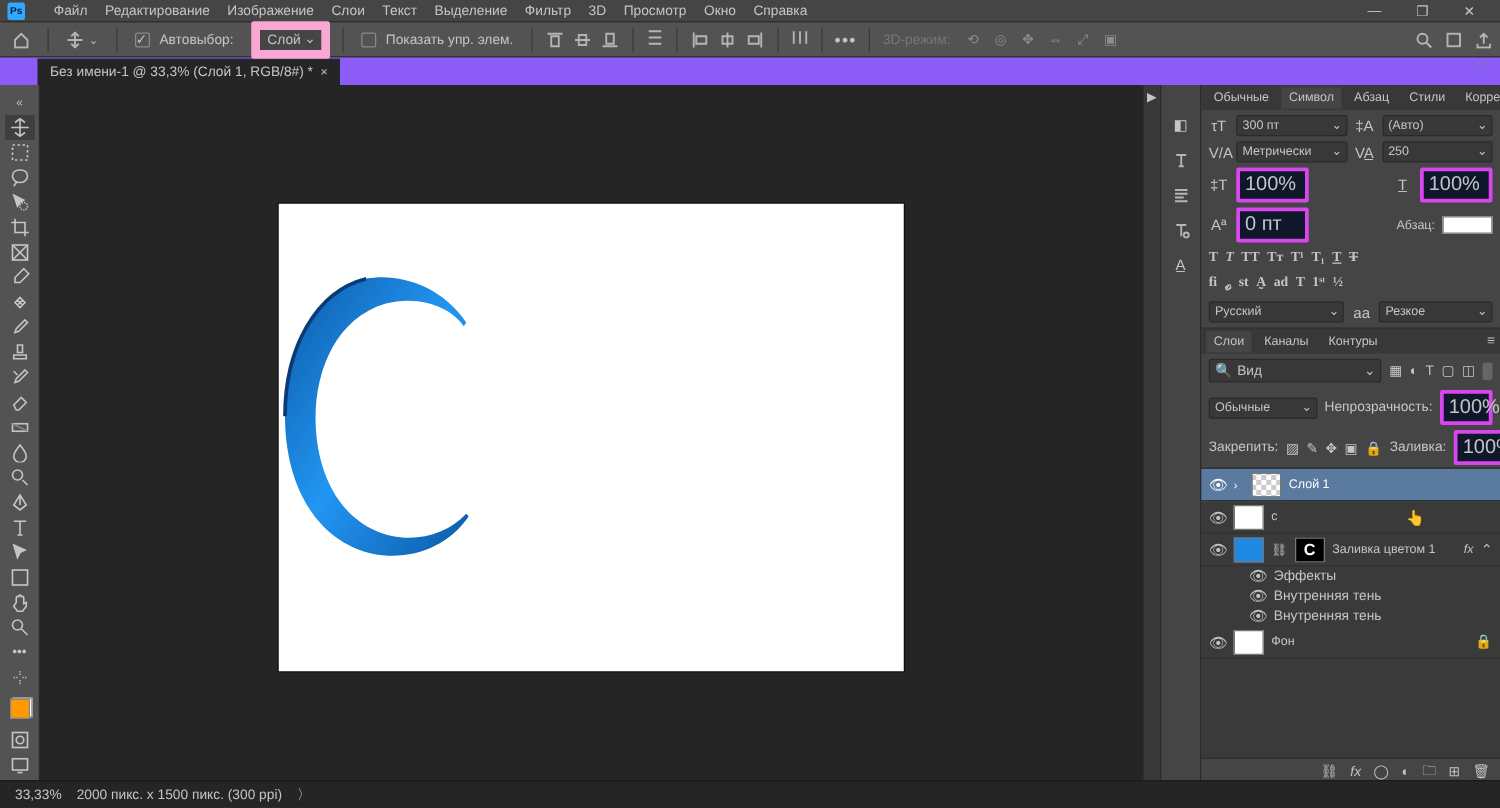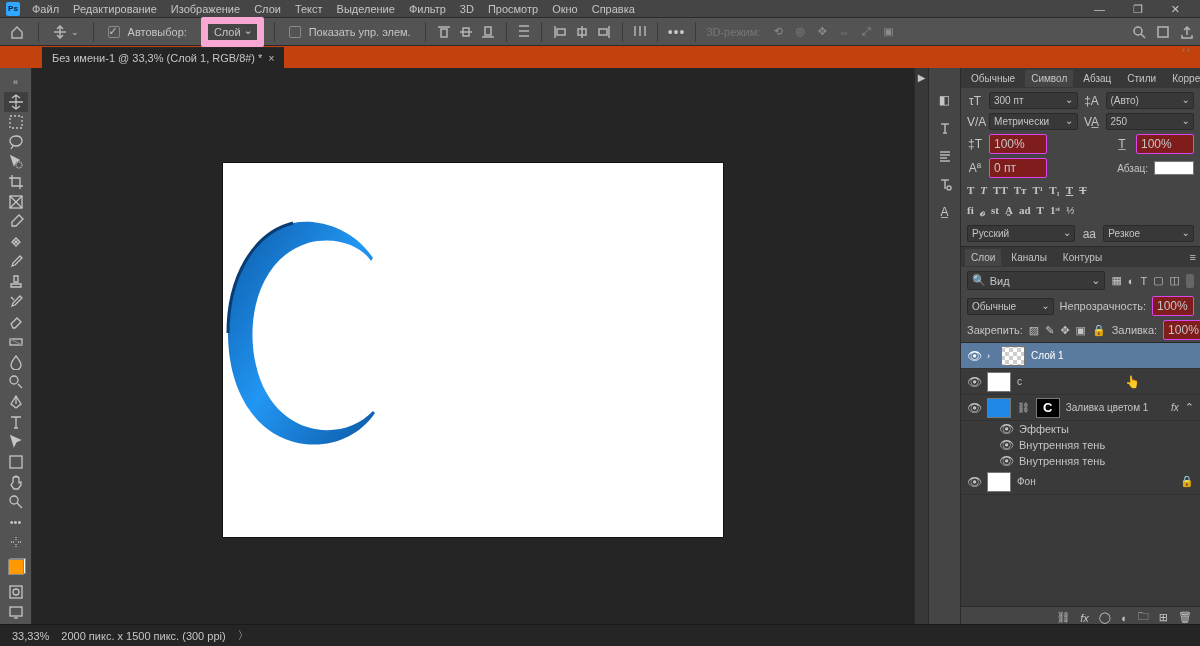--- a/index.html
+++ b/index.html
@@ -1,28 +1,28 @@
 <!DOCTYPE html>
 <html><head>
 <meta charset="utf-8">
 <style>
 *{margin:0;padding:0;box-sizing:border-box;font-family:Tahoma,Arial,sans-serif;font-size:11px;color:#c5c5c5;user-select:none}
 body{background:#323232;width:1200px;height:646px;overflow:hidden;position:relative}
 .menubar{height:18px;background:#454545;display:flex;align-items:center;padding:0 6px;border-bottom:1px solid #2a2a2a}
-.ps-logo{width:14px;height:14px;background:#31a8ff;border-radius:2px;margin-right:12px;display:flex;align-items:center;justify-content:center;font-size:8px;font-weight:bold;color:#001e36}
+.ps-logo{width:14px;height:14px;background:#31a8ff;border-radius:2px;margin-right:23px;display:flex;align-items:center;justify-content:center;font-size:8px;font-weight:bold;color:#001e36}
 .menubar span{margin-right:14px;cursor:default}
 .win-controls{position:absolute;right:6px;top:0;display:flex;gap:14px;height:18px;align-items:center}
 .optionbar{height:28px;background:#535353;display:flex;align-items:center;padding:0 6px;gap:10px;border-bottom:1px solid #2a2a2a}
 .opt-sep{width:1px;height:20px;background:#3a3a3a}
 .opt-btn{padding:2px 4px;display:flex;align-items:center;gap:4px}
 .opt-select{background:#454545;border:7px solid #f9a8d4;padding:2px 16px 2px 6px;border-radius:2px;position:relative}
 .opt-select::after{content:"⌄";position:absolute;right:4px;top:0}
 .checkbox{width:12px;height:12px;border:1px solid #8a8a8a;display:inline-block;margin-right:4px;position:relative;border-radius:2px}
 .checkbox.checked::after{content:"✓";position:absolute;top:-2px;left:0;color:#c5c5c5;font-size:11px}
-.tabbar{height:22px;background:#c2410c;display:flex;align-items:flex-end;padding-left:42px}
+.tabbar{height:22px;background:#8b5cf6;display:flex;align-items:flex-end;padding-left:30px}
 .tab{background:#252525;padding:4px 10px;font-size:10px;display:flex;align-items:center;gap:6px;border-top:1px solid #2a2a2a}
 .tab-close{font-size:10px}
 .main{display:flex;height:560px}
 .toolbox{width:32px;background:#535353;display:flex;flex-direction:column;align-items:center;padding-top:4px;gap:0;border-right:1px solid #2a2a2a}
 .tool{width:24px;height:20px;display:flex;align-items:center;justify-content:center;cursor:default;position:relative}
 .tool.active{background:#3f3f3f}
 .tool svg{width:16px;height:16px;fill:none;stroke:#c5c5c5;stroke-width:1.3}
 .color-fg{width:16px;height:16px;background:#ff9900;border:1px solid #888;position:relative}
 .color-bg{width:16px;height:16px;background:#fff;border:1px solid #888;position:absolute;top:6px;left:6px}
 .canvas-area{flex:1;background:#252525;display:flex;align-items:flex-start;justify-content:center;padding-top:95px;position:relative}
@@ -33,21 +33,21 @@
 .icon-strip{width:32px;background:#454545;border-left:1px solid #2a2a2a;display:flex;flex-direction:column;align-items:center;padding-top:22px;gap:8px}
 .icon-strip div{width:24px;height:20px;display:flex;align-items:center;justify-content:center;font-size:12px}
 .panels{width:240px;background:#454545;border-left:1px solid #2a2a2a;display:flex;flex-direction:column}
 .panel-tabs{height:20px;display:flex;align-items:center;padding:0 4px;gap:4px;background:#383838}
 .panel-tab{padding:3px 6px;font-size:10px;cursor:default}
 .panel-tab.active{background:#454545}
 .char-panel{padding:4px 6px;display:flex;flex-direction:column;gap:4px;border-bottom:1px solid #2a2a2a}
 .char-row{display:flex;gap:6px;align-items:center}
 .char-select{background:#383838;border:1px solid #2a2a2a;padding:2px 14px 2px 4px;flex:1;font-size:10px;position:relative;border-radius:2px}
 .char-select::after{content:"⌄";position:absolute;right:3px;top:1px}
-.char-input{background:#7f1d1d;border:1px solid #d946ef;padding:2px 4px;width:58px;font-size:12px;border-radius:2px}
+.char-input{background:#0f172a;border:3px solid #d946ef;padding:2px 4px;width:58px;font-size:16px;border-radius:2px}
 .char-icon{width:16px;font-size:12px;text-align:center}
 .txt-btns{display:flex;gap:6px;padding:2px 0;font-size:11px;font-weight:bold}
 .txt-btns span{font-family:'Times New Roman',serif}
 .layers-header{display:flex;align-items:center;gap:6px;padding:4px 6px}
 .layer-search{flex:1;background:#383838;border:1px solid #2a2a2a;padding:2px 4px;font-size:10px;border-radius:2px;display:flex;align-items:center;gap:4px}
 .layer-opts{display:flex;align-items:center;gap:6px;padding:2px 6px;font-size:10px}
 .layer-opts .char-select{flex:1}
 .lock-row{display:flex;align-items:center;gap:6px;padding:2px 6px;font-size:10px;border-bottom:1px solid #2a2a2a}
 .lock-icons{display:flex;gap:6px}
 .layers-list{flex:1;overflow:auto;background:#3a3a3a}

